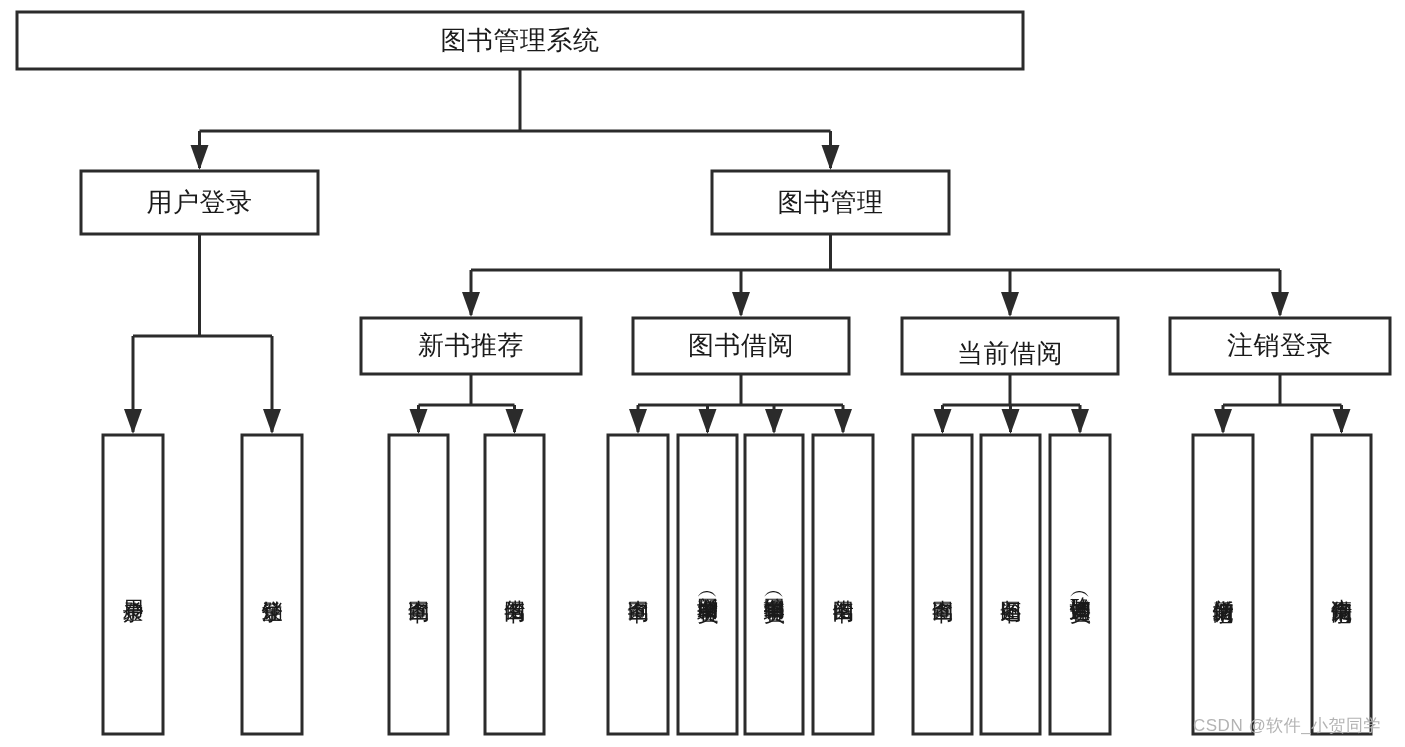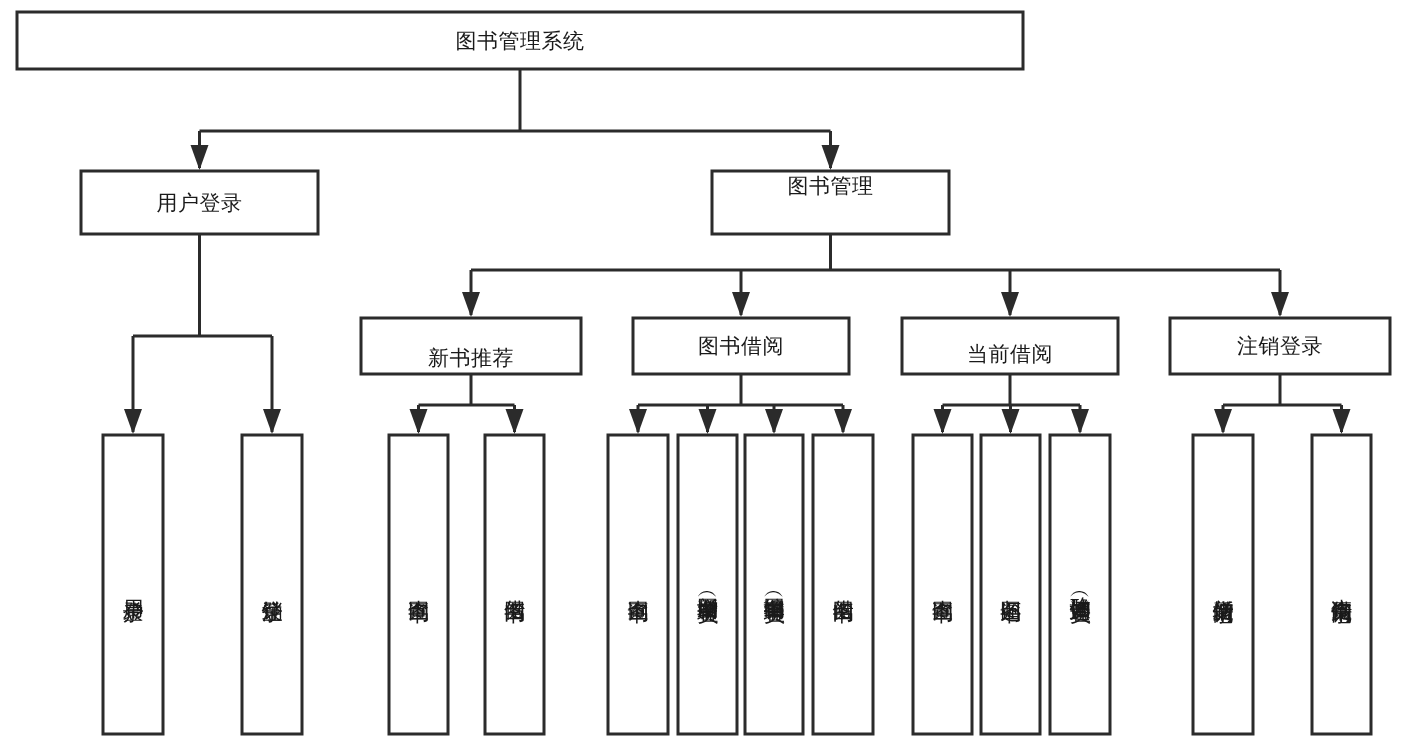--- a/index.html
+++ b/index.html
@@ -41,21 +41,21 @@
   .arrow-head {
     fill: #2b2b2b;
     stroke: none;
   }
   .node-label-h {
     position: absolute;
     display: flex;
     align-items: center;
     justify-content: center;
     color: #1a1a1a;
-    font-size: 21px;
+    font-size: 26px;
     line-height: 1.2;
     letter-spacing: 0.5px;
     white-space: nowrap;
     pointer-events: none;
   }
   .node-label-v {
     position: absolute;
     display: flex;
     align-items: center;
     justify-content: center;
@@ -157,33 +157,34 @@
         <rect x="981" y="435" width="59" height="299" class="node-rect"></rect>
         <rect x="1050" y="435" width="60" height="299" class="node-rect"></rect>
         <rect x="1193" y="435" width="60" height="299" class="node-rect"></rect>
         <rect x="1312" y="435" width="59" height="299" class="node-rect"></rect>
       </g>
   </svg>
 
   <div id="label-layer">
       <div class="node-label-h" style="left: 17px; top: 12px; width: 1006px; height: 57px;">图书管理系统</div>
       <div class="node-label-h" style="left: 81px; top: 171px; width: 237px; height: 63px;">用户登录</div>
-      <div class="node-label-h" style="left: 712px; top: 154px; width: 237px; height: 63px;">图书管理</div>
-      <div class="node-label-h" style="left: 361px; top: 318px; width: 220px; height: 56px; margin-top: 12px;">新书推荐</div>
+      <div class="node-label-h" style="left: 712px; top: 171px; width: 237px; height: 63px;">图书管理</div>
+      <div class="node-label-h" style="left: 361px; top: 318px; width: 220px; height: 56px;">新书推荐</div>
       <div class="node-label-h" style="left: 633px; top: 318px; width: 216px; height: 56px; border-radius: 12px;">图书借阅</div>
       <div class="node-label-h" style="left: 902px; top: 318px; width: 216px; height: 72px;">当前借阅</div>
       <div class="node-label-h" style="left: 1170px; top: 318px; width: 220px; height: 56px;">注销登录</div>
       <div class="node-label-v" style="left: 103px; top: 435px; width: 60px; height: 299px;">用户登录</div>
       <div class="node-label-v" style="left: 242px; top: 435px; width: 60px; height: 299px;">注销登录</div>
       <div class="node-label-v" style="left: 389px; top: 435px; width: 59px; height: 299px;">查询图书</div>
       <div class="node-label-v" style="left: 485px; top: 435px; width: 59px; height: 299px;">借阅图书</div>
       <div class="node-label-v" style="left: 608px; top: 435px; width: 60px; height: 299px;">查询图书</div>
       <div class="node-label-v" style="left: 678px; top: 435px; width: 59px; height: 299px;">新增图书（管理员）</div>
       <div class="node-label-v" style="left: 745px; top: 435px; width: 58px; height: 299px;">编辑图书（管理员）</div>
       <div class="node-label-v" style="left: 813px; top: 435px; width: 60px; height: 299px;">借阅图书</div>
       <div class="node-label-v" style="left: 913px; top: 435px; width: 59px; height: 299px;">查询图书</div>
       <div class="node-label-v" style="left: 981px; top: 435px; width: 59px; height: 299px;">归还图书</div>
       <div class="node-label-v" style="left: 1050px; top: 435px; width: 60px; height: 299px;">确认归还（管理员）</div>
       <div class="node-label-v" style="left: 1193px; top: 435px; width: 60px; height: 299px;">新增借阅记录</div>
       <div class="node-label-v" style="left: 1312px; top: 435px; width: 59px; height: 299px;">查询借阅记录</div>
     </div>
 
+  <div class="watermark">CSDN @软件_小贺同学</div>
 </div>
 
 </body></html>

